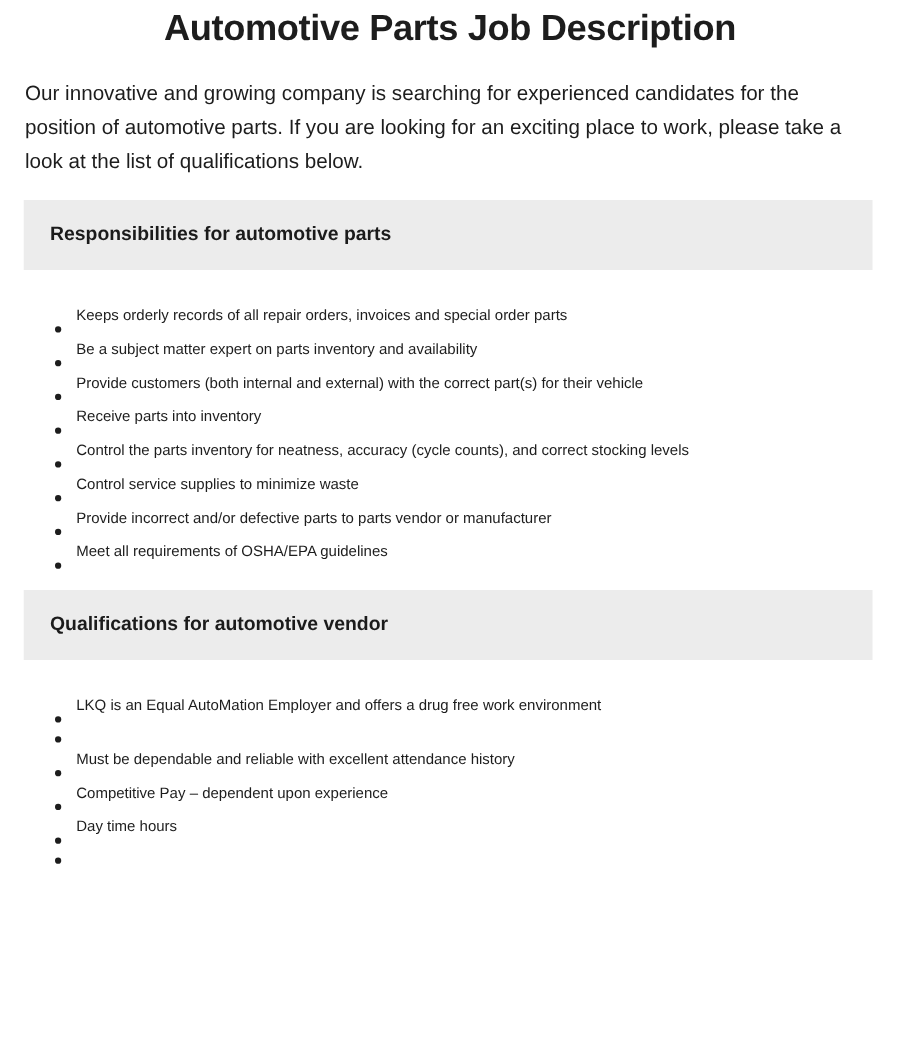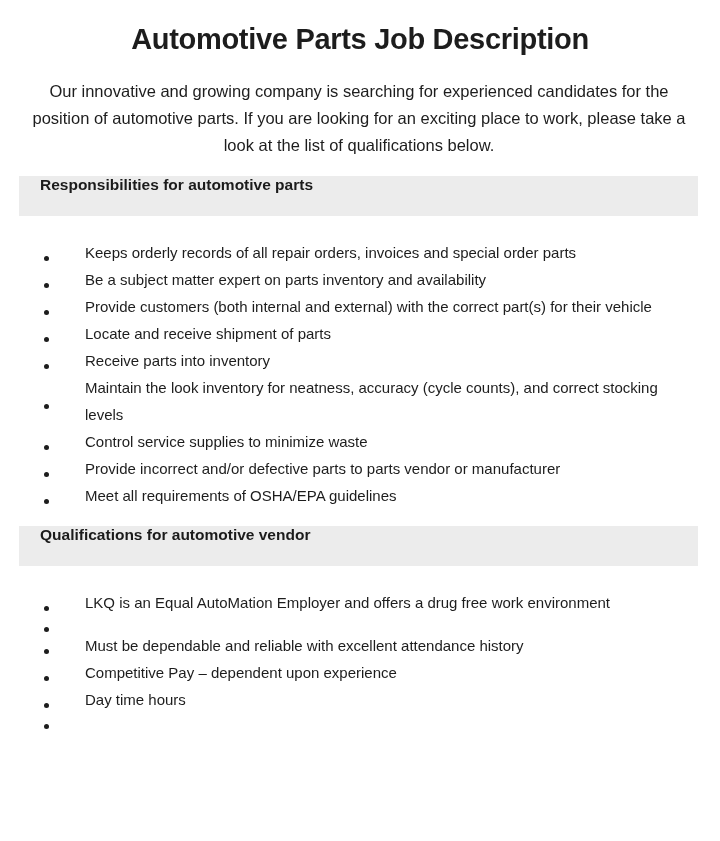--- a/index.html
+++ b/index.html
@@ -13,52 +13,51 @@
     overflow: hidden;
     font-family: "Liberation Sans", sans-serif;
     color: #1d1d1d;
     -webkit-font-smoothing: antialiased;
   }
   .page-title {
     font-size: 29px;
     font-weight: bold;
     text-align: center;
     letter-spacing: -0.3px;
-    margin: 16px;
+    margin: 0;
     padding-top: 7px;
   }
   .intro {
     margin: 22px 22px 17px 20px;
     font-size: 16.5px;
     line-height: 27px;
-    text-align: center;
   }
   .section-heading {
     margin: 0 22px 0 19px;
-    height: 40px;
+    height: 56px;
     background: #ececec;
     display: flex;
+    align-items: center;
     padding-left: 21px;
     box-sizing: border-box;
     font-size: 15.5px;
     font-weight: bold;
     color: #1b1b1b;
   }
   ul.bullet-list {
     list-style: none;
     margin: 23px 0 17px 0;
     padding: 0;
   }
   ul.bullet-list li {
     display: flex;
-    align-items: center;
+    align-items: flex-end;
     margin-left: 44px;
-    font-size: 15px;
+    font-size: 12px;
     line-height: 27px;
-    gap: 24px;
   }
   .dot {
     flex: none;
     width: 5px;
     height: 5px;
     border-radius: 50%;
     background: #1d1d1d;
     margin: 11px 12px 0 0;
   }
   .item-text {
@@ -86,29 +85,25 @@
       <li>
           <span class="dot"></span>
           <span class="item-text">Be a subject matter expert on parts inventory and availability</span>
         </li>
       <li>
           <span class="dot"></span>
           <span class="item-text">Provide customers (both internal and external) with the correct part(s) for their vehicle</span>
         </li>
       <li>
           <span class="dot"></span>
-          <span class="item-text">Locate and receive shipment of parts</span>
-        </li>
-      <li>
-          <span class="dot"></span>
           <span class="item-text">Receive parts into inventory</span>
         </li>
       <li>
           <span class="dot"></span>
-          <span class="item-text">Maintain the look inventory for neatness, accuracy (cycle counts), and correct stocking levels</span>
+          <span class="item-text">Control the parts inventory for neatness, accuracy (cycle counts), and correct stocking levels</span>
         </li>
       <li>
           <span class="dot"></span>
           <span class="item-text">Control service supplies to minimize waste</span>
         </li>
       <li>
           <span class="dot"></span>
           <span class="item-text">Provide incorrect and/or defective parts to parts vendor or manufacturer</span>
         </li>
       <li>

